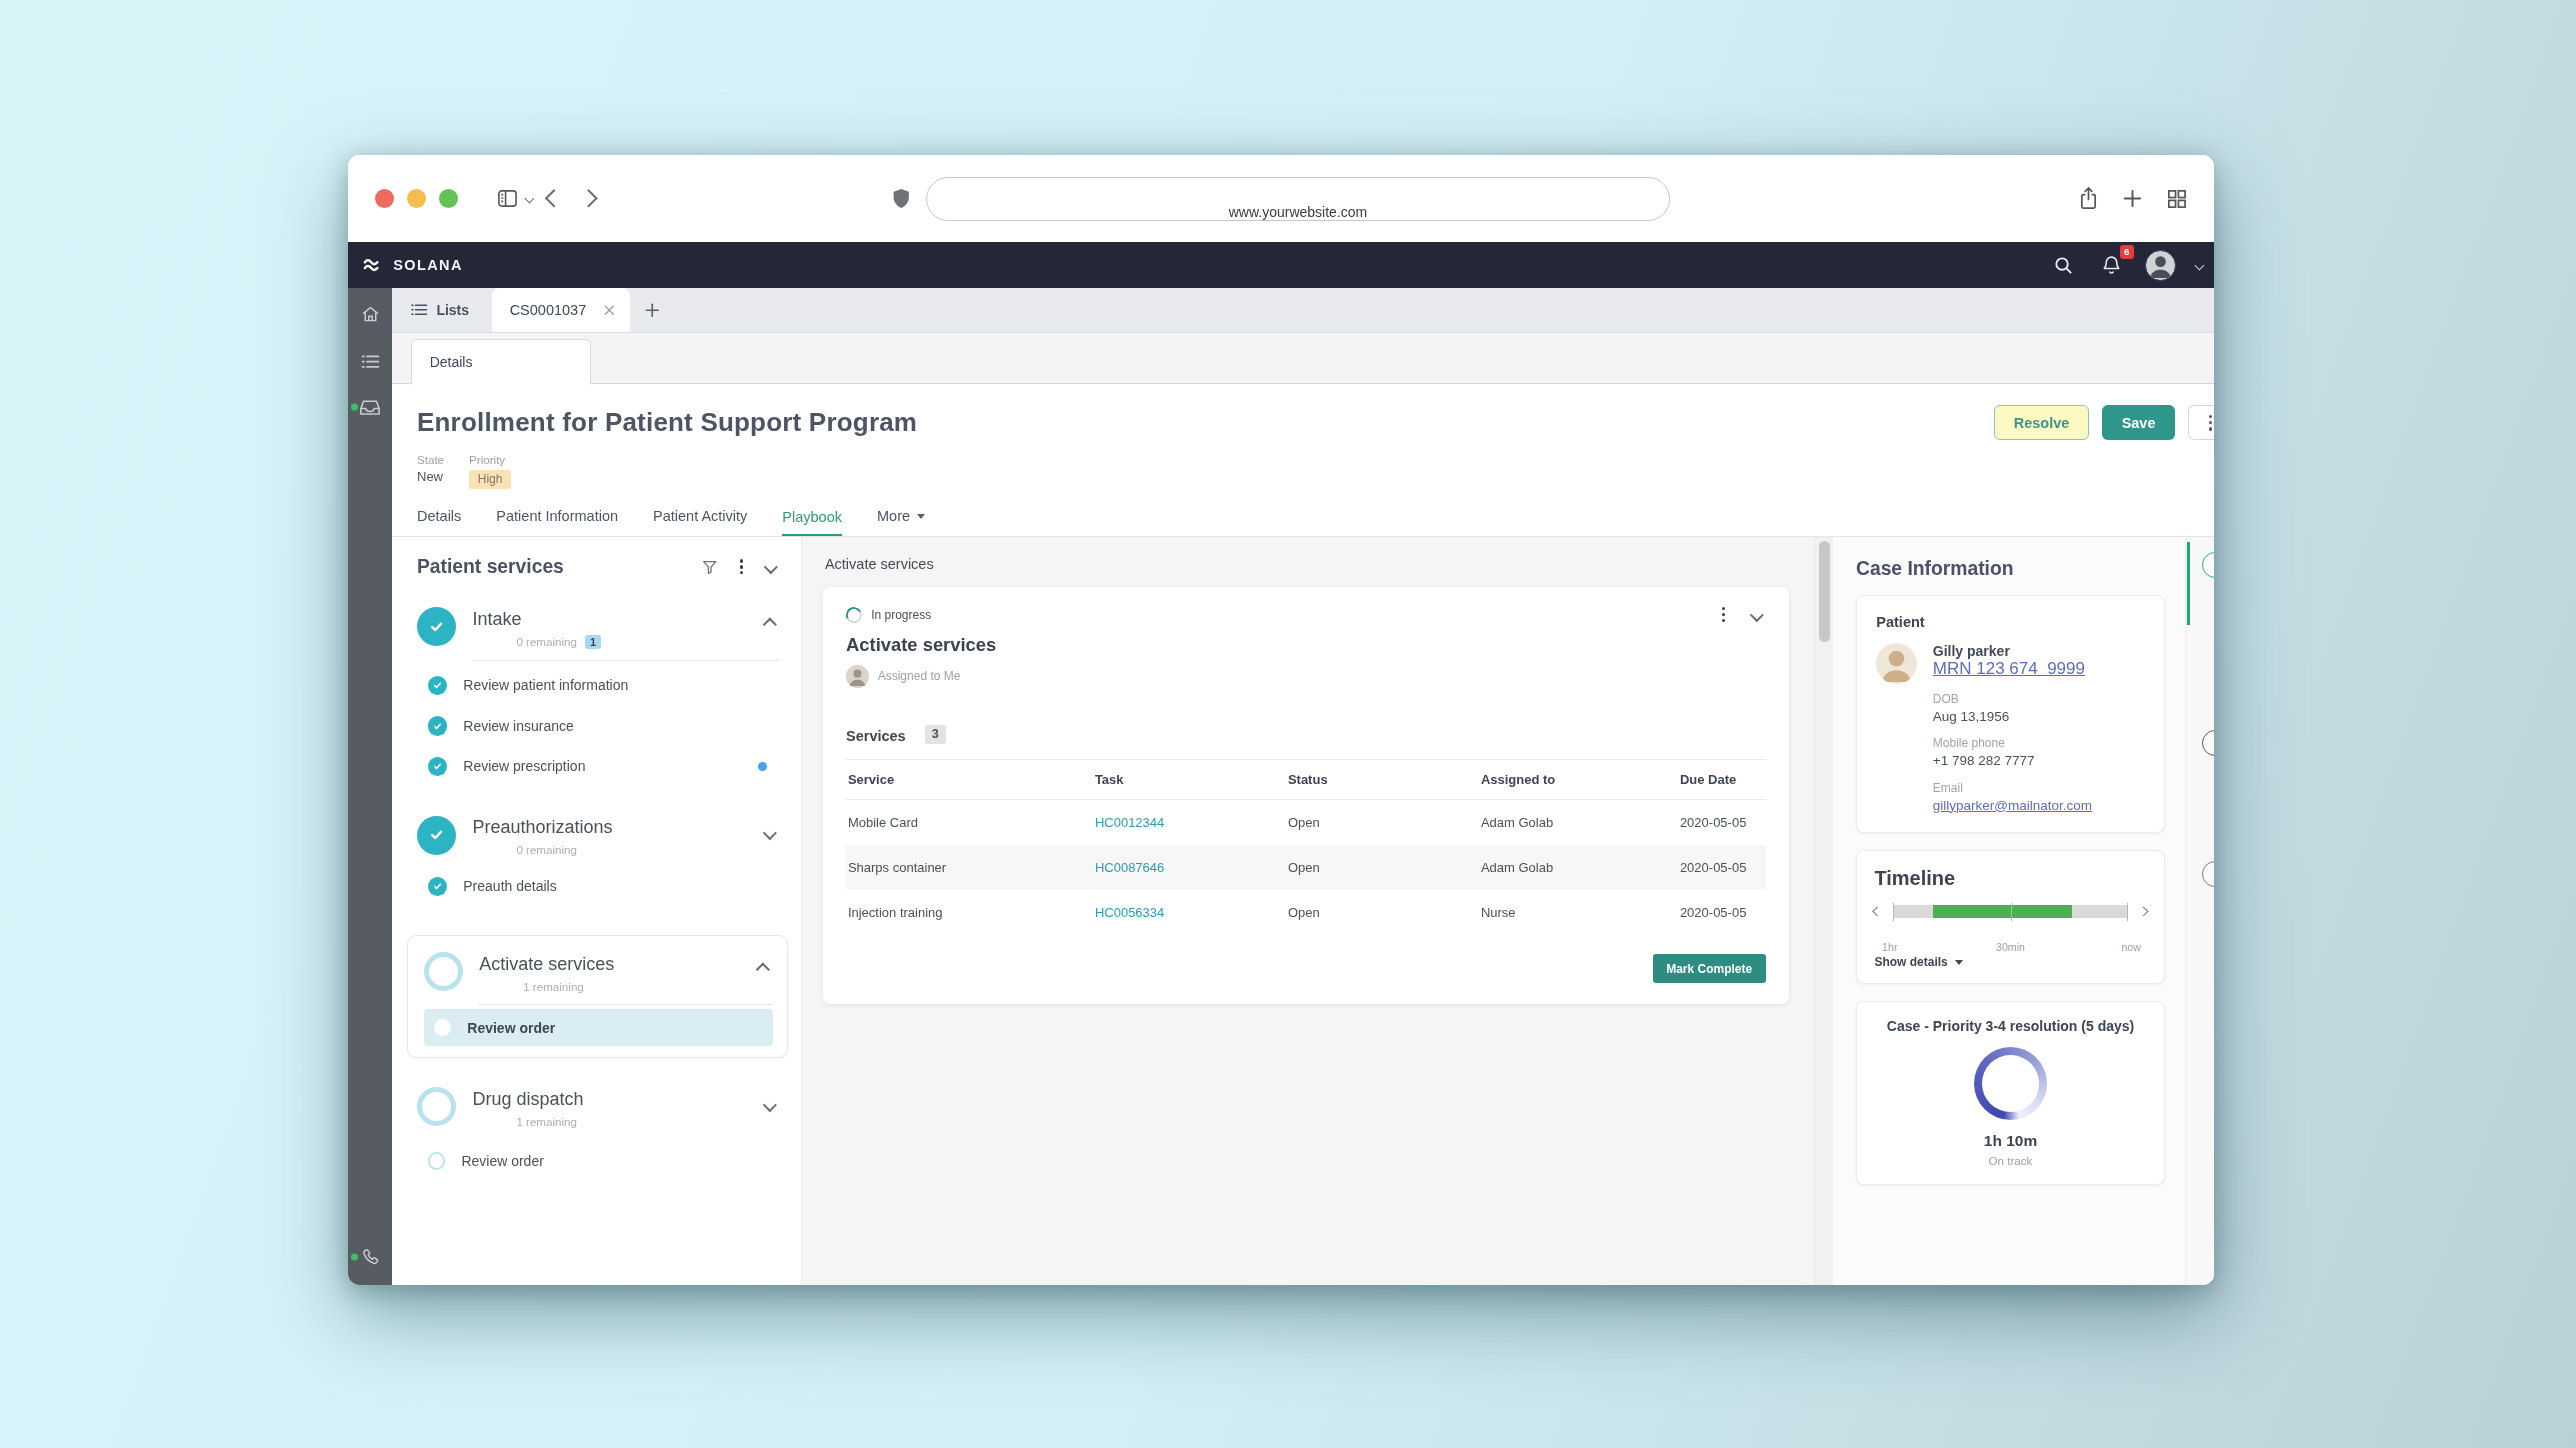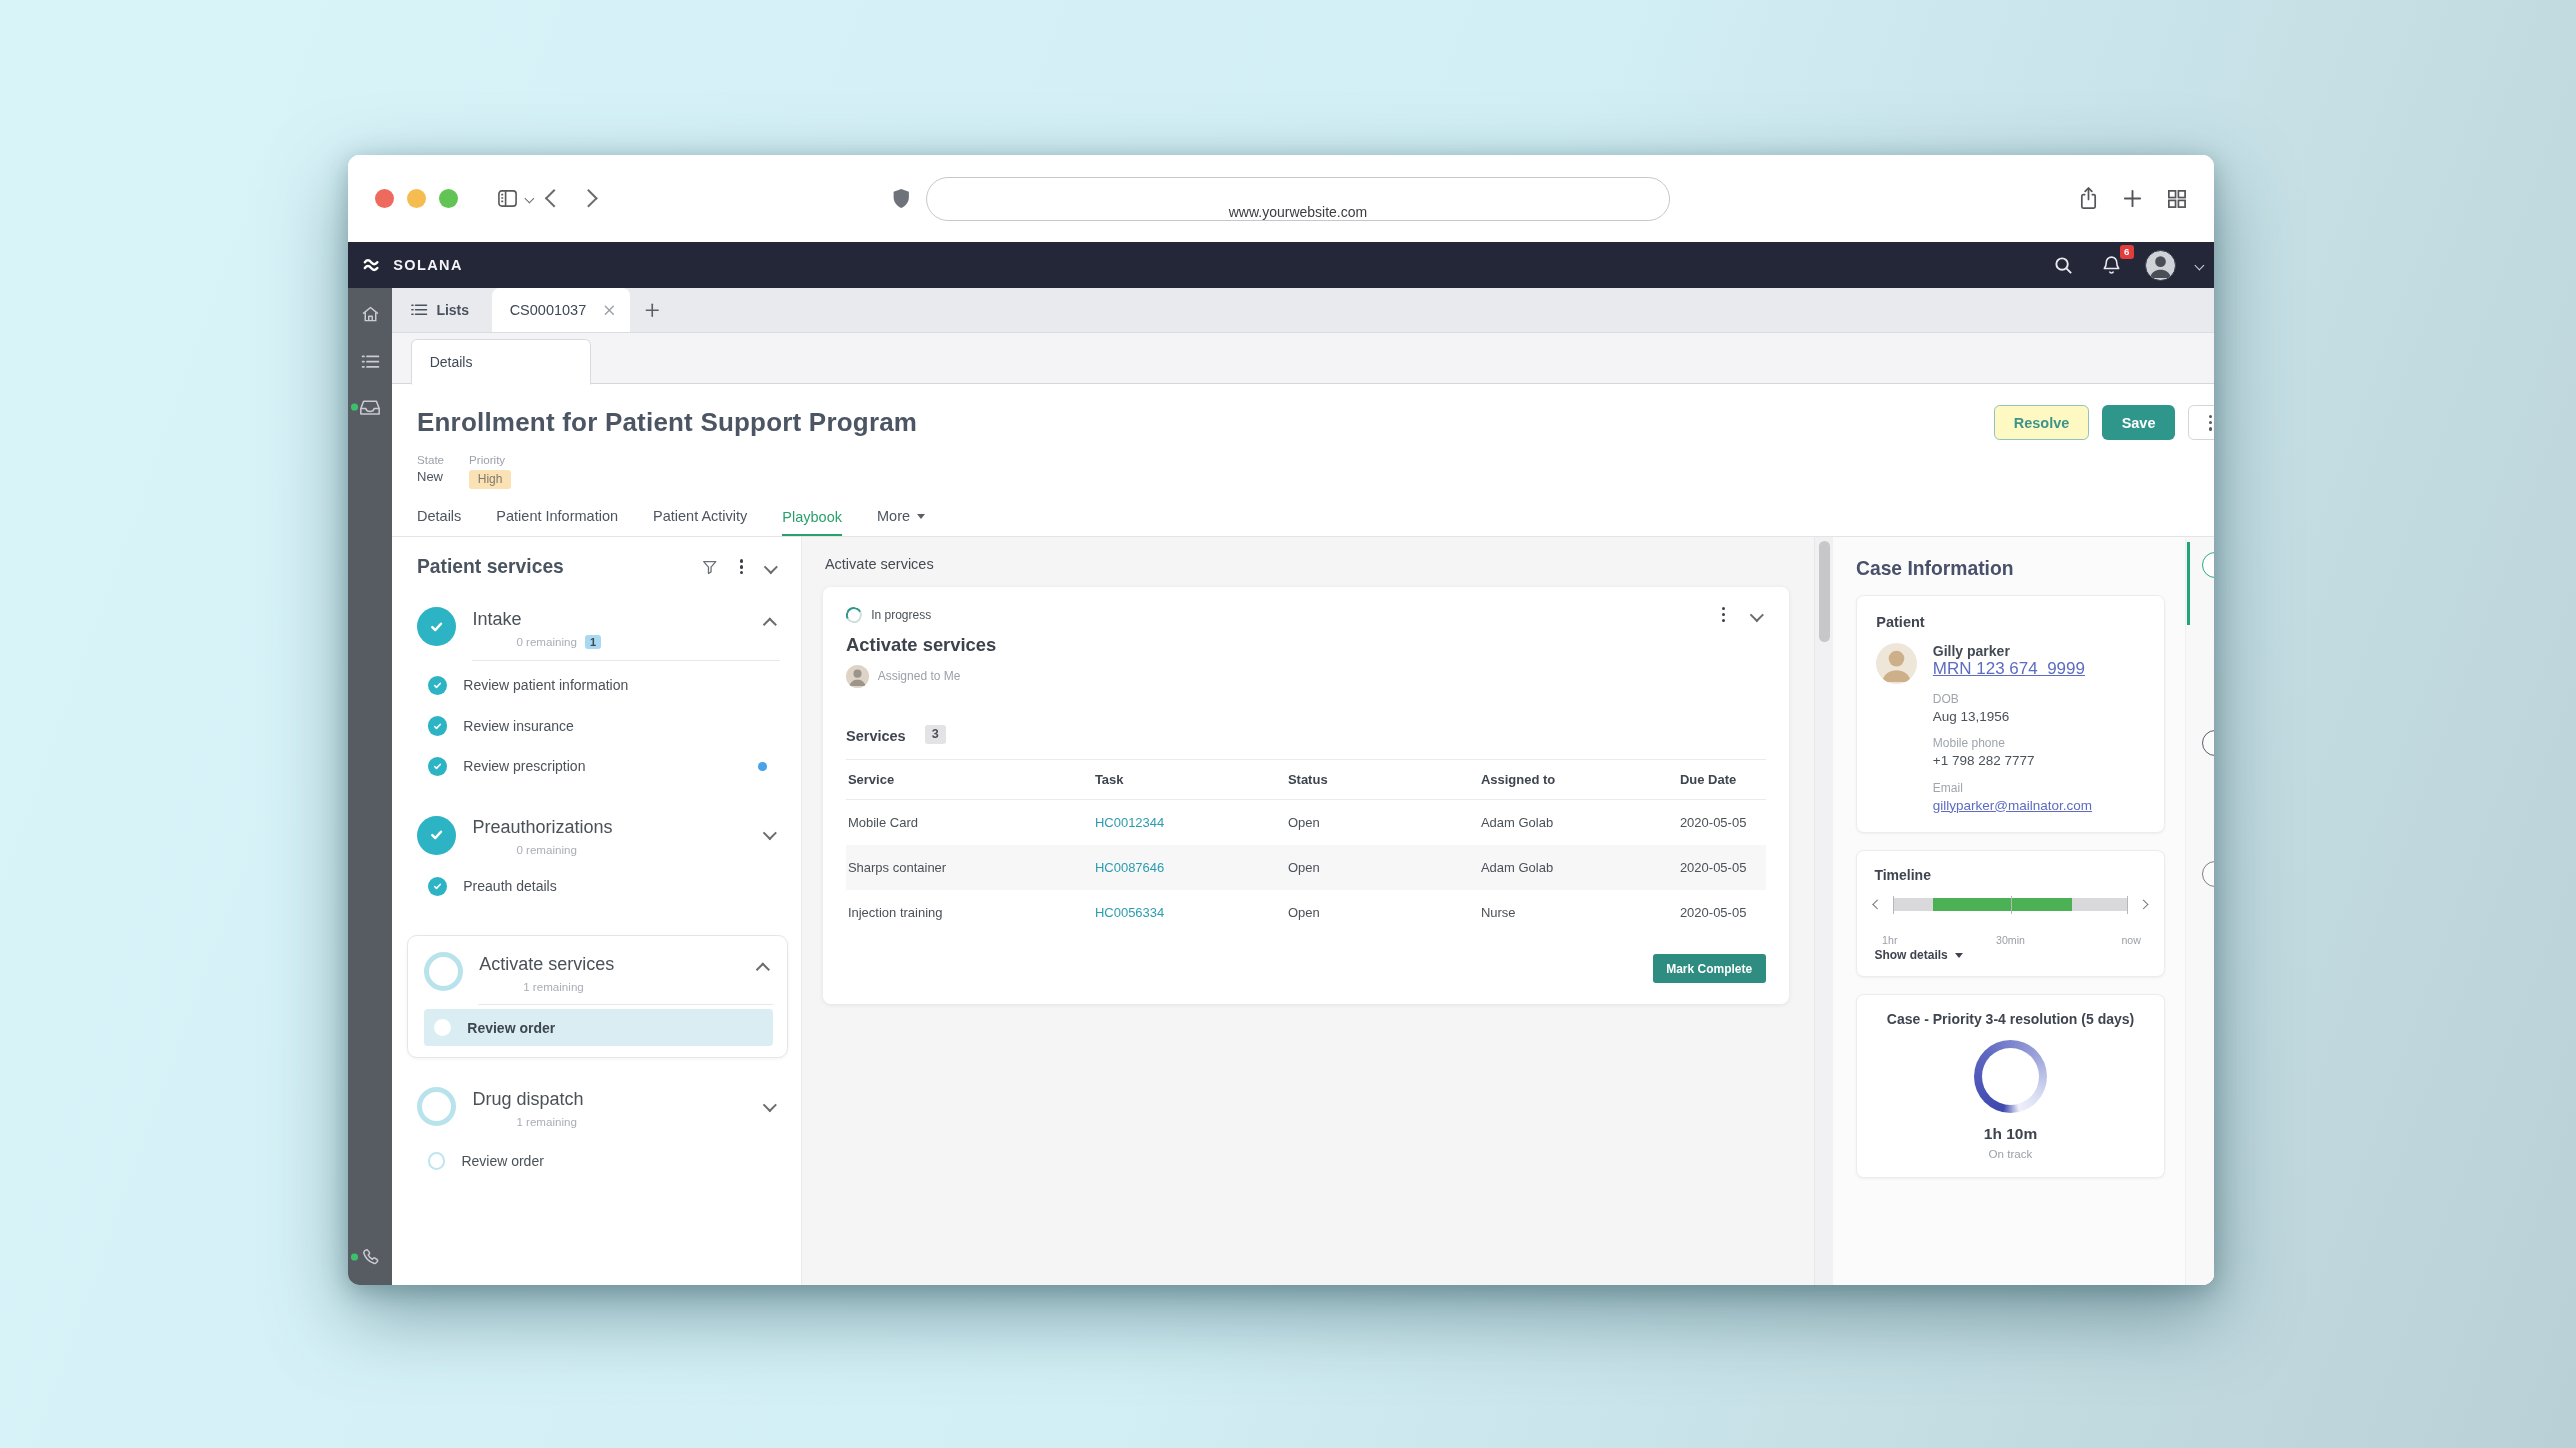--- a/index.html
+++ b/index.html
@@ -141,21 +141,21 @@
   .prow { display:flex; margin-top:13.5px; }
   .pt-avatar { width:41px; height:41px; border-radius:50%; background:#efe6da; overflow:hidden; flex:none; }
   .pinfo { margin-left:15.5px; }
   .pt-name { font-size:14px; font-weight:bold; color:#434a54; }
   .pt-link { font-size:17px; color:#5d6cc0; text-decoration:underline; white-space:pre; cursor:pointer; }
   .fgroup { margin-top:12.6px; }
   .flabel { font-size:12px; color:#a0a5ad; }
   .fval { font-size:13.5px; color:#4b5158; margin-top:2.9px; }
   .fval.link { color:#5d6cc0; text-decoration:underline; cursor:pointer; }
   .tcard { margin-top:17.4px; padding:15.5px 17.4px 13.5px; }
-  .tl-title { font-size:14px; font-weight:bold; color:#3e4550; }
+  .tl-title { font-size:20px; font-weight:bold; color:#3e4550; }
   .tl-row { display:flex; align-items:center; margin-top:15.5px; }
   .tl-barwrap { flex:1; margin:0 11.6px; position:relative; height:12.6px; background:#d9d9db; }
   .tl-fill { position:absolute; top:0; bottom:0; left:17%; width:59%; background:#4cb054; }
   .tl-tick { position:absolute; top:-1.9px; width:1px; height:17.4px; background:#b4b7bb; }
   .tl-labels { position:relative; height:14.5px; margin:7.7px 11.6px 0; font-size:10.6px; color:#9a9fa6; }
   .tl-labels span { position:absolute; top:16px; }
   .tl-l0 { left:-3.9px; } .tl-l1 { left:50%; transform:translateX(-50%); } .tl-l2 { right:-5.8px; }
   .tl-show { margin-top:15.5px; font-size:12px; font-weight:bold; color:#3e4550; display:flex; align-items:center; gap:6.8px; cursor:pointer; }
   .scard { margin-top:17.4px; padding:15.5px 13.5px 17.4px; text-align:center; }
   .sla-title { font-size:14px; font-weight:bold; color:#3e4550; }

